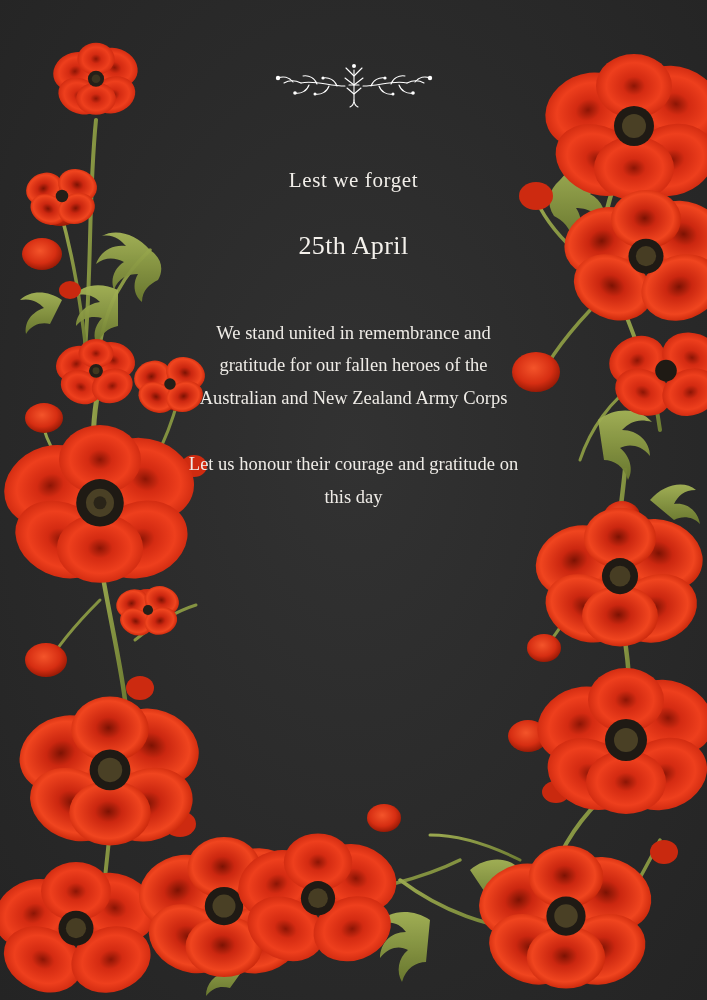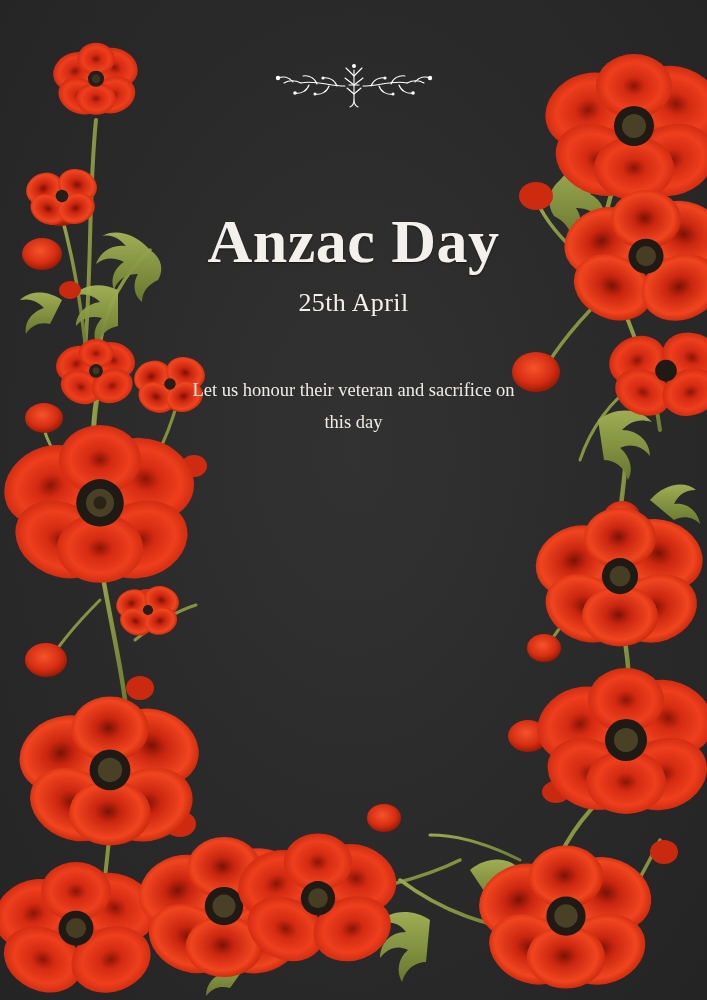--- a/index.html
+++ b/index.html
@@ -417,17 +417,18 @@
             <ellipse cx="0" cy="40" rx="40" ry="32"></ellipse>
           </g>
           <circle cx="0" cy="-2" r="21" fill="#1f1a14"></circle>
           <circle cx="0" cy="-2" r="12" fill="#4a4025"></circle>
         </g>
       </g>
     </svg>
   </div>
 
   <div class="content">
-    <h1 class="title">Anzac Day</h1>
+    <div class="lest">Lest we forget</div>
     <div class="date">25th April</div>
-    <p class="para second">Let us honour their veteran and sacrifice on this day</p>
+    <p class="para">We stand united in remembrance and gratitude for our fallen heroes of the Australian and New Zealand Army Corps</p>
+    <p class="para second">Let us honour their courage and gratitude on this day</p>
   </div>
 </div>
 
 </body></html>

